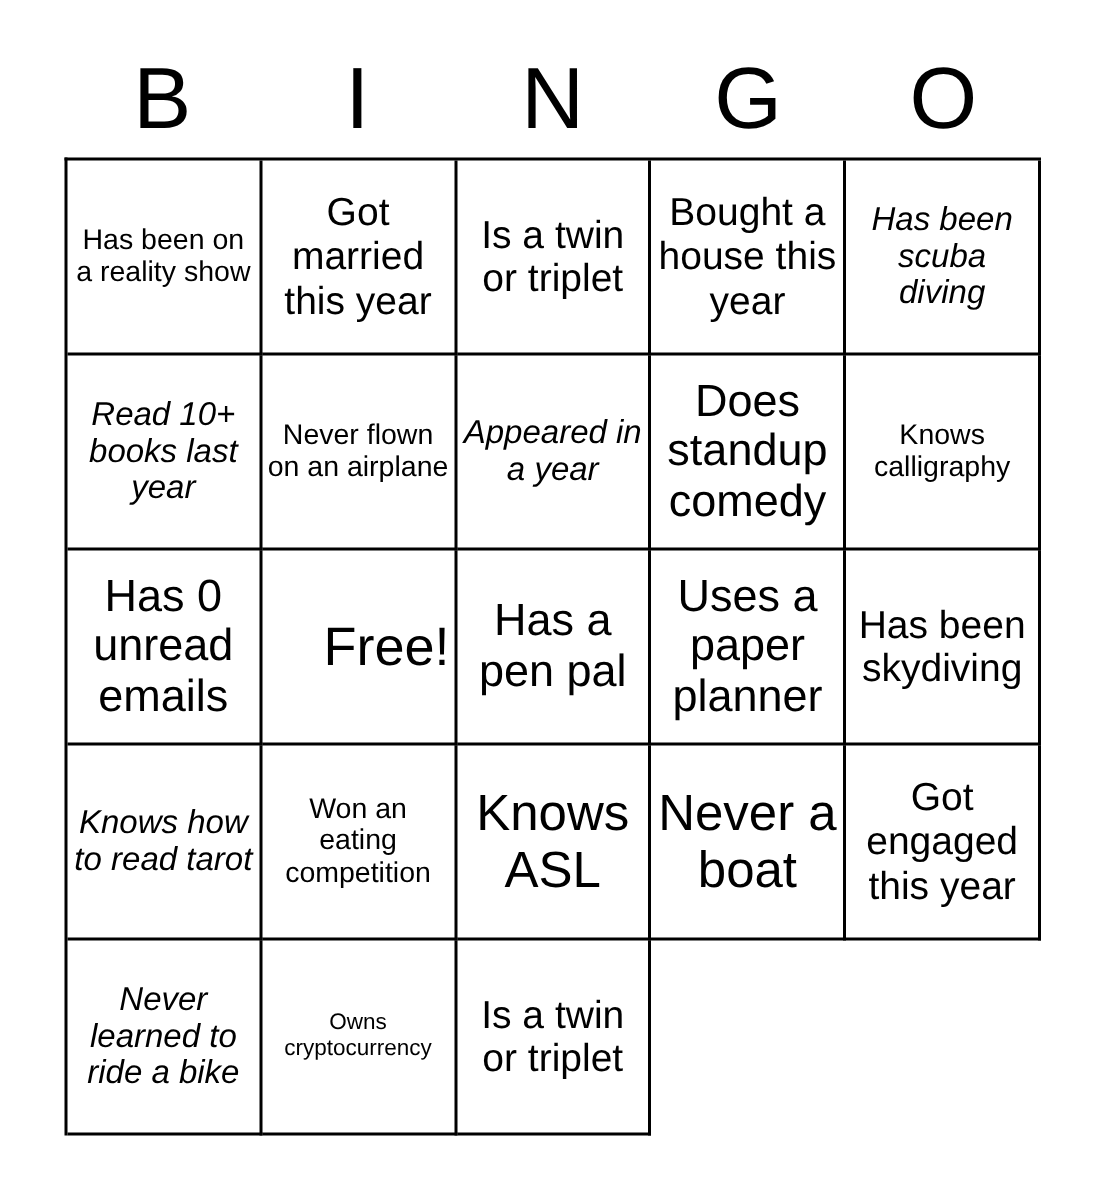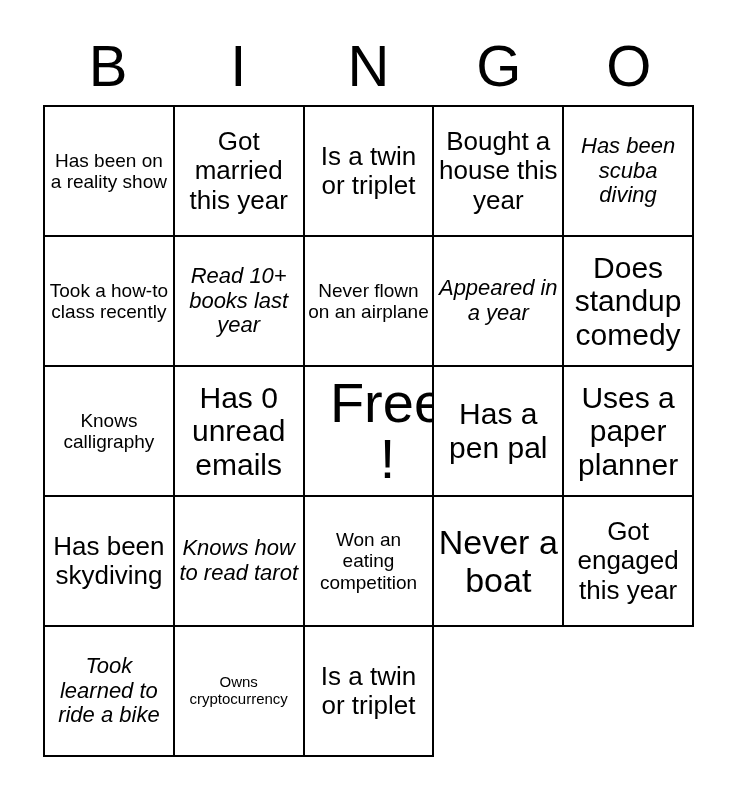--- a/index.html
+++ b/index.html
@@ -70,21 +70,21 @@
     word-wrap: break-word;
     hyphens: none;
   }
   
   .fs-xs  { font-size: 15px; }
   .fs-s   { font-size: 19px; }
   .fs-m   { font-size: 22px; font-style: italic; }
   .fs-l   { font-size: 26px; }
   .fs-xl  { font-size: 30px; }
   .fs-xxl { font-size: 34px; }
-  .fs-free{ font-size: 56px; line-height: 1.0; margin-left: 38px; }
+  .fs-free{ font-size: 36px; line-height: 1.0; margin-left: 38px; }
 </style>
 </head>
 <body>
 
 <div class="card">
 
   <div class="header-row">
     <div class="header-cell">B</div>
     <div class="header-cell">I</div>
     <div class="header-cell">N</div>
@@ -100,23 +100,20 @@
         <span class="cell-text fs-l">Got married this year</span>
       </div>
       <div class="cell">
         <span class="cell-text fs-l">Is a twin or triplet</span>
       </div>
       <div class="cell">
         <span class="cell-text fs-l">Bought a house this year</span>
       </div>
       <div class="cell">
         <span class="cell-text fs-m">Has been scuba diving</span>
-      </div>
-      <div class="cell">
-        <span class="cell-text fs-s">Took a how-to class recently</span>
       </div>
       <div class="cell">
         <span class="cell-text fs-m">Read 10+ books last year</span>
       </div>
       <div class="cell">
         <span class="cell-text fs-s">Never flown on an airplane</span>
       </div>
       <div class="cell">
         <span class="cell-text fs-m">Appeared in a year</span>
       </div>
@@ -141,27 +138,30 @@
       <div class="cell">
         <span class="cell-text fs-l">Has been skydiving</span>
       </div>
       <div class="cell">
         <span class="cell-text fs-m">Knows how to read tarot</span>
       </div>
       <div class="cell">
         <span class="cell-text fs-s">Won an eating competition</span>
       </div>
       <div class="cell">
+        <span class="cell-text fs-xxl">Knows ASL</span>
+      </div>
+      <div class="cell">
         <span class="cell-text fs-xxl">Never a boat</span>
       </div>
       <div class="cell">
         <span class="cell-text fs-l">Got engaged this year</span>
       </div>
       <div class="cell">
-        <span class="cell-text fs-m">Took learned to ride a bike</span>
+        <span class="cell-text fs-m">Never learned to ride a bike</span>
       </div>
       <div class="cell">
         <span class="cell-text fs-xs">Owns cryptocurrency</span>
       </div>
       <div class="cell">
         <span class="cell-text fs-l">Is a twin or triplet</span>
       </div>
     </div>
 
 </div>

